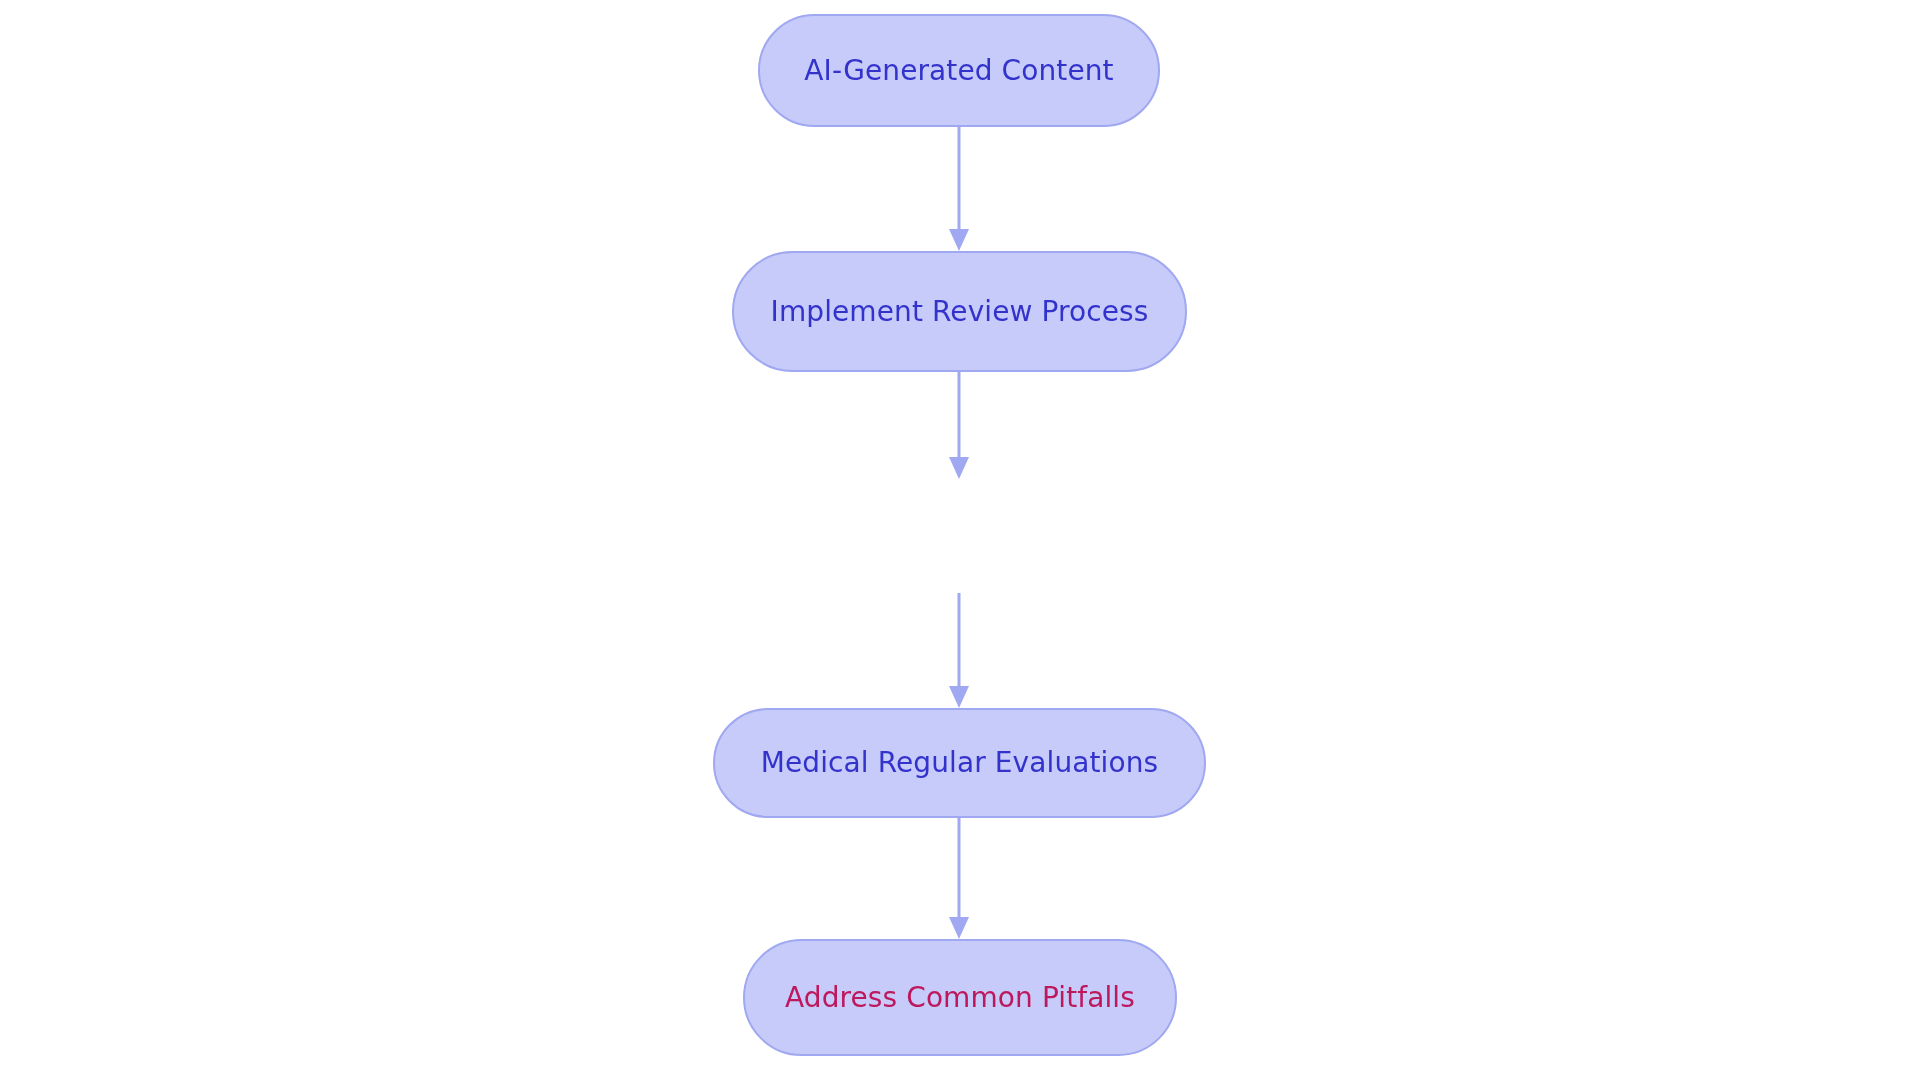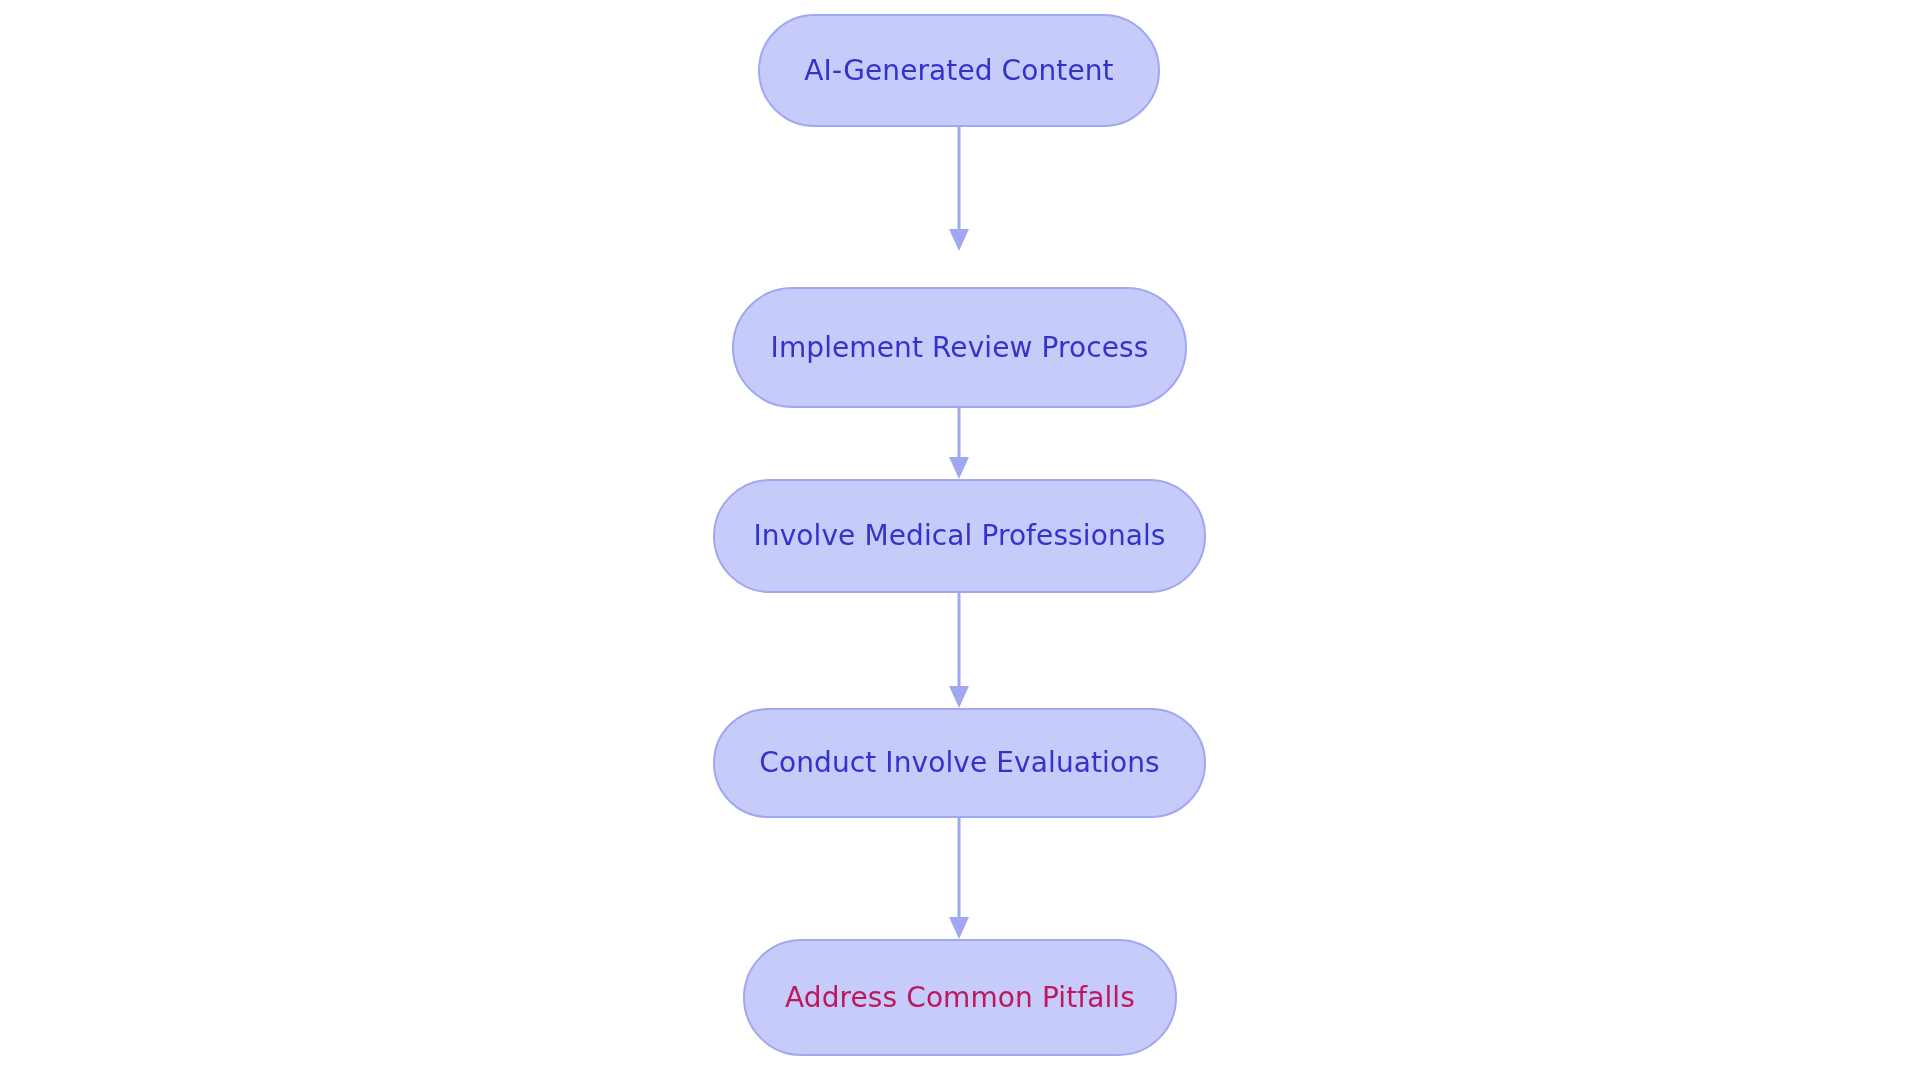--- a/index.html
+++ b/index.html
@@ -76,25 +76,22 @@
     </div>
     <div class="flow-connector" style="left: 949px; top: 818px; width: 20px; height: 121px;">
       <svg width="20" height="121" viewBox="0 0 20 121">
         <rect x="8.5" y="0" width="3" height="99" fill="#9fa8f0"></rect>
         <polygon points="0,99 20,99 10,121" fill="#9fa8f0"></polygon>
       </svg>
     </div>
     <div class="flow-node" style="left: 758px; top: 14px; width: 402px; height: 113px; background: rgb(198, 203, 250); border-color: rgb(159, 168, 240);">
       <span class="flow-node-label" style="color: rgb(51, 51, 204); font-size: 28px;">AI-Generated Content</span>
     </div>
-    <div class="flow-node" style="left: 732px; top: 251px; width: 455px; height: 121px; background: rgb(198, 203, 250); border-color: rgb(159, 168, 240); margin-top: 36px;">
+    <div class="flow-node" style="left: 732px; top: 251px; width: 455px; height: 121px; background: rgb(198, 203, 250); border-color: rgb(159, 168, 240);">
       <span class="flow-node-label" style="color: rgb(51, 51, 204); font-size: 28px;">Implement Review Process</span>
     </div>
-    <div class="flow-node" style="left: 713px; top: 479px; width: 493px; height: 114px; background: rgb(198, 203, 250); border-color: rgb(159, 168, 240);">
-      <span class="flow-node-label" style="color: rgb(51, 51, 204); font-size: 28px;">Involve Medical Professionals</span>
-    </div>
     <div class="flow-node" style="left: 713px; top: 708px; width: 493px; height: 110px; background: rgb(198, 203, 250); border-color: rgb(159, 168, 240);">
-      <span class="flow-node-label" style="color: rgb(51, 51, 204); font-size: 28px;">Conduct Involve Evaluations</span>
+      <span class="flow-node-label" style="color: rgb(51, 51, 204); font-size: 28px;">Medical Regular Evaluations</span>
     </div>
     <div class="flow-node" style="left: 743px; top: 939px; width: 434px; height: 117px; background: rgb(198, 203, 250); border-color: rgb(159, 168, 240);">
       <span class="flow-node-label" style="color: #be185d; font-size: 28px;">Address Common Pitfalls</span>
     </div>
   </div>
 
 </body></html>

